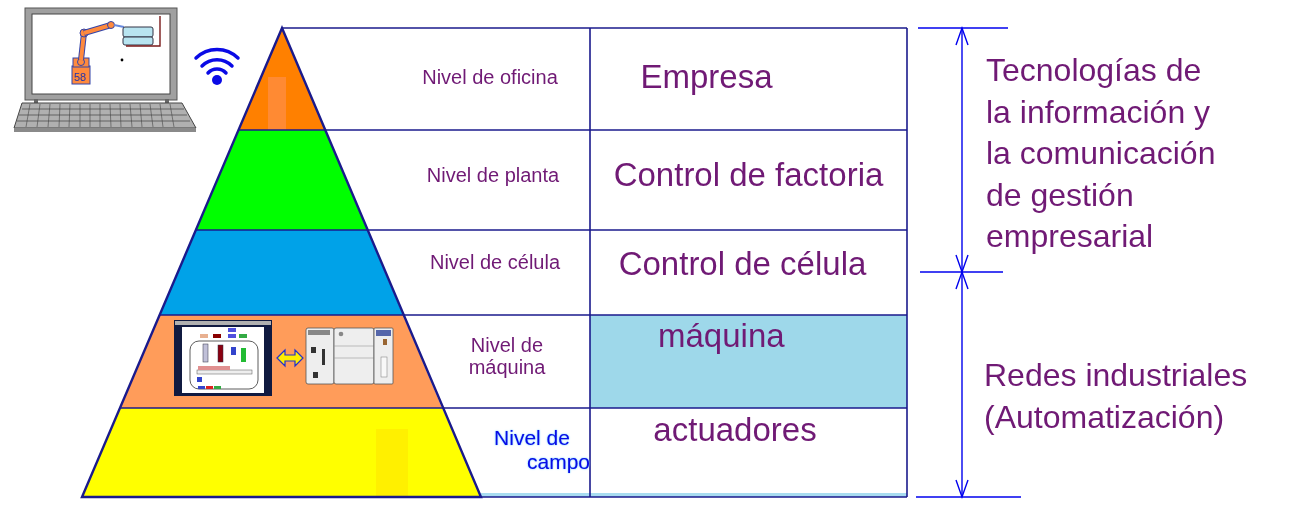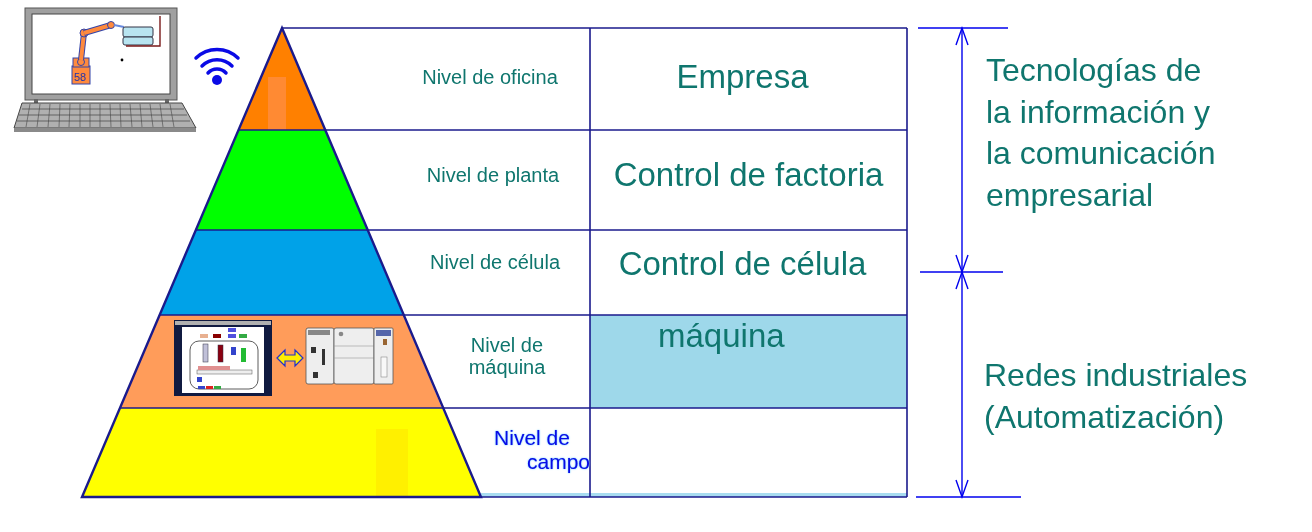--- a/index.html
+++ b/index.html
@@ -1,19 +1,19 @@
 <!DOCTYPE html>
 <html><head>
 <meta charset="utf-8">
 <style>
   html, body { margin:0; padding:0; background:#ffffff; }
   body { width:1312px; height:532px; position:relative; overflow:hidden;
          font-family:"Liberation Sans", sans-serif; color:#0000ee; }
   svg.stage { position:absolute; left:0; top:0; }
-  .lbl { position:absolute; color:#0f766e; white-space:nowrap; line-height:1.12; }
+  .lbl { position:absolute; color:#701a75; white-space:nowrap; line-height:1.12; }
   .lvl { font-size:20px; text-align:center; }
   .ctl { font-size:33px; text-align:center; }
   .side { font-size:32px; line-height:1.3; }
   .campo { color:#0a0ae6; text-shadow:0 0 2px #7fd0ff, 0 0 1px #7fd0ff; font-size:21px; }
 </style>
 </head>
 <body>
 
 <svg class="stage" width="1312" height="532" viewBox="0 0 1312 532">
 
@@ -156,31 +156,33 @@
 <div class="lbl lvl" style="left:414px; top:251px; width:162px;">Nivel de célula</div>
 <div class="lbl lvl" style="left:456px; top:334px; width:102px;">
   <div>Nivel de</div>
   <div>máquina</div>
 </div>
 <div class="lbl lvl campo" style="left:482px; top:426px; width:100px;">
   <div>Nivel de</div>
   <div style="text-align:right; padding-left:8px;margin-left:37px;">campo</div>
 </div>
 
-<div class="lbl ctl" style="left:590px; top:59px; width:233px;margin-left:36px;">Empresa</div>
+<div class="lbl ctl" style="left:590px; top:59px; width:233px;">Empresa</div>
 <div class="lbl ctl" style="left:590px; top:157px; width:317px;">Control de factoria</div>
 <div class="lbl ctl" style="left:590px; top:246px; width:305px;">Control de célula</div>
 <div class="lbl ctl" style="left:590px; top:318px; width:305px;">
   <div style="text-align:left; padding-left:68px;">máquina</div>
 </div>
 <div class="lbl ctl" style="left:590px; top:412px; width:290px;">
+  <div>actuadores</div>
 </div>
 
 <div class="lbl side" style="left:986px; top:50px;">
   <div>Tecnologías de</div>
   <div>la información y</div>
   <div>la comunicación</div>
+  <div>de gestión</div>
   <div>empresarial</div>
 </div>
 <div class="lbl side" style="left:984px; top:355px;">
   <div>Redes industriales</div>
   <div>(Automatización)</div>
 </div>
 
 </body></html>

